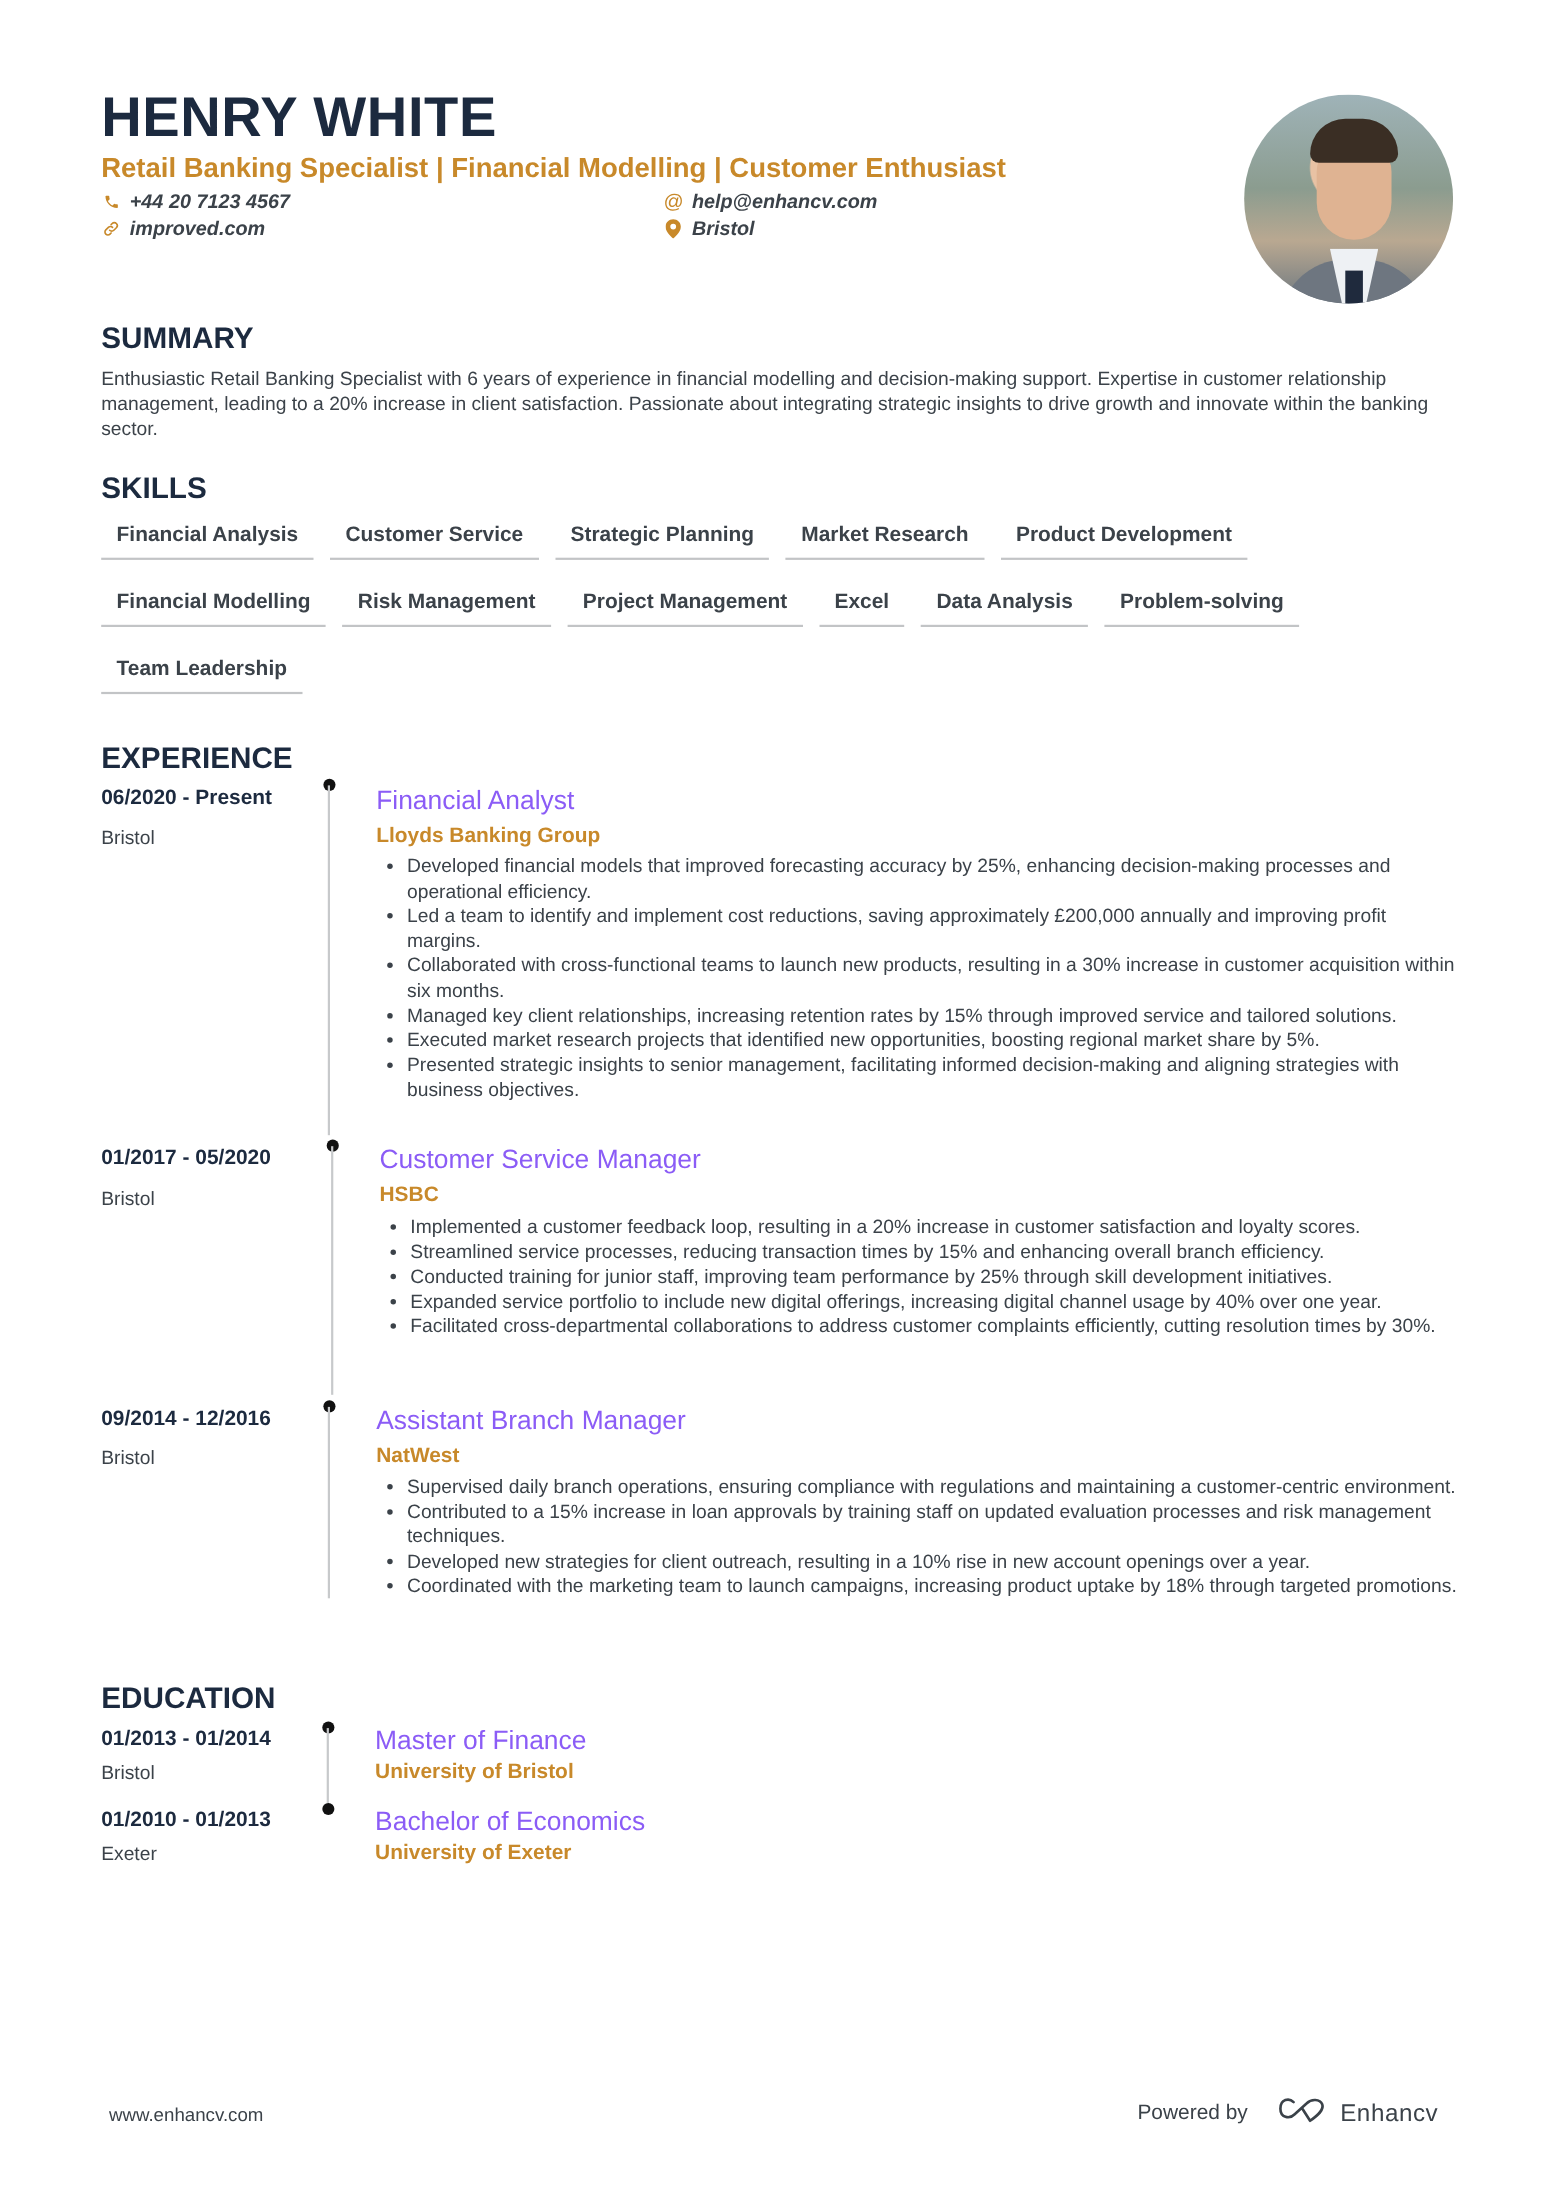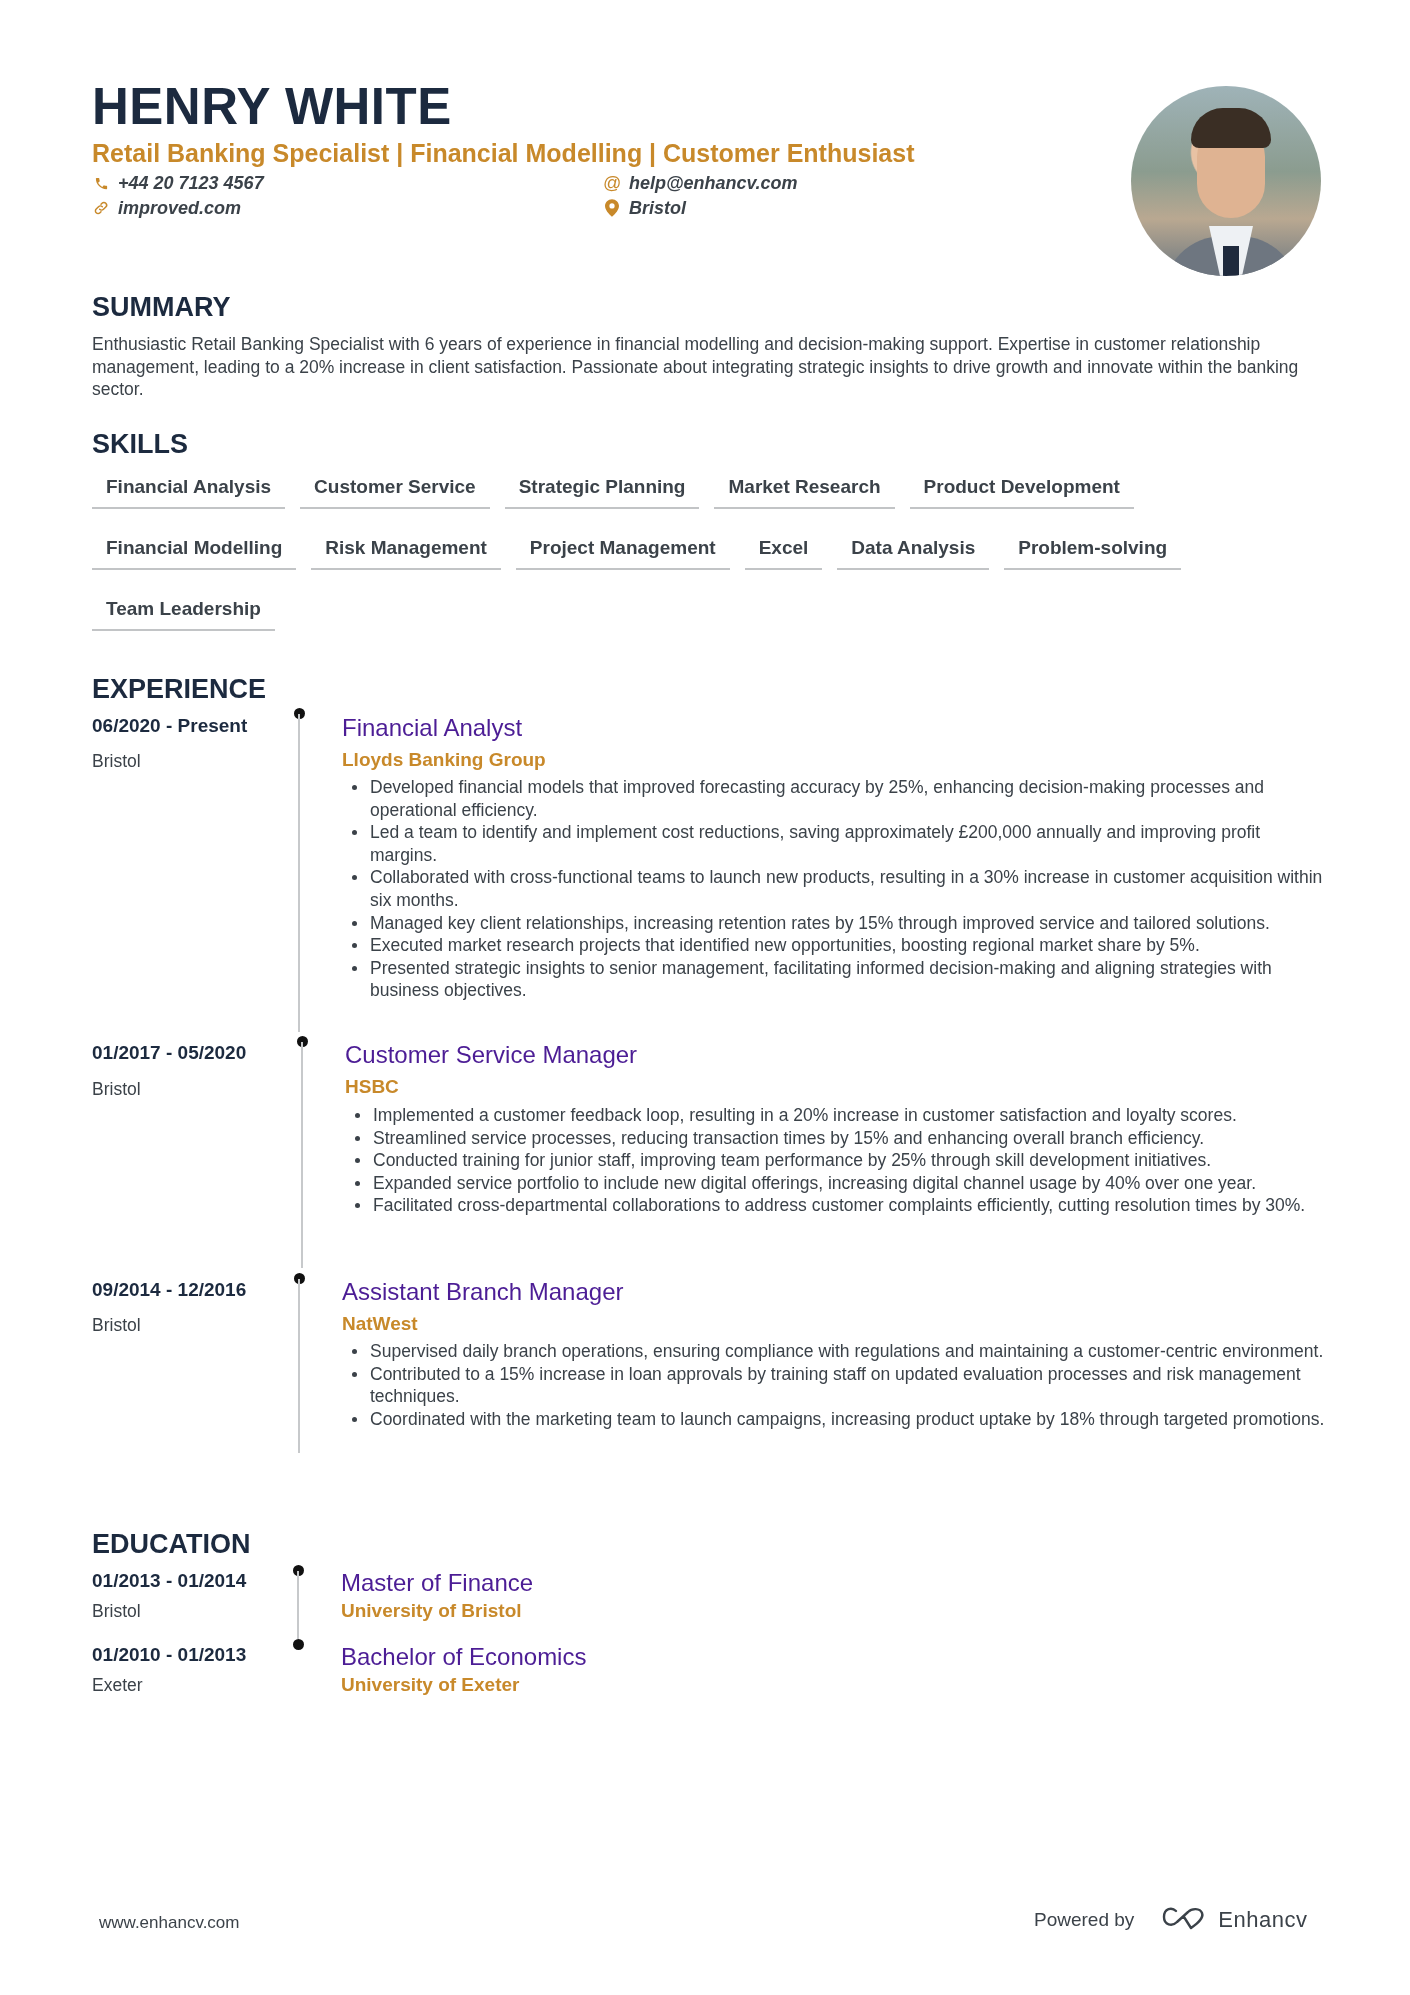--- a/index.html
+++ b/index.html
@@ -19,21 +19,21 @@
   .photo .shirt { position: absolute; left: 78px; top: 140px; width: 44px; height: 60px; background: #eef1f4; clip-path: polygon(0 0,100% 0,70% 100%,30% 100%); }
   .photo .tie { position: absolute; left: 92px; top: 160px; width: 16px; height: 40px; background: #1f2a3d; }
   .sec-h { left: 92px; font-size: 27px; font-weight: 700; color: #1c2a3f; line-height: 32px; }
   .summary { left: 92px; top: 333px; width: 1230px; font-size: 17.5px; line-height: 22.6px; color: #3b4249; }
   .skills { left: 92px; top: 470px; width: 1200px; display: flex; flex-wrap: wrap; column-gap: 15px; row-gap: 22px; }
   .skill { font-size: 19px; font-weight: 700; color: #3b4249; padding: 6px 14px 9px 14px; border-bottom: 2px solid #c2c4c6; line-height: 22px; white-space: nowrap; }
   .date { font-size: 19px; font-weight: 700; color: #1c2a3f; line-height: 24px; white-space: nowrap; }
   .loc { font-size: 17.5px; color: #3b4249; line-height: 22px; }
   .dot { width: 11px; height: 11px; border-radius: 50%; background: #111; }
   .vline { width: 2px; background: #c7c9cb; }
-  .role { font-size: 24px; color: #4c1d95; line-height: 28px; white-space: nowrap; }
+  .role { font-size: 24px; color: #8b5cf6; line-height: 28px; white-space: nowrap; }
   .company { font-size: 19px; font-weight: 700; color: #c8892a; line-height: 24px; white-space: nowrap; }
   .bullets { font-size: 17.5px; line-height: 22.6px; color: #3b4249; list-style: none; }
   .bullets li { position: relative; padding-left: 28px; }
   .bullets li::before { content: ""; position: absolute; left: 10px; top: 9px; width: 5px; height: 5px; border-radius: 50%; background: #3b4249; }
   .footer-l { left: 99px; top: 1913px; font-size: 17px; color: #3b4249; }
   .footer-r { left: 1034px; top: 1905px; display: flex; align-items: center; }
   .footer-r .pb { font-size: 19px; color: #3b4249; margin-right: 26px; }
   .footer-r .logo-text { font-size: 22px; color: #3b4249; margin-left: 10px; letter-spacing: 0.5px; }
 </style>
 </head>
@@ -132,20 +132,21 @@
 
 <div class="abs date" style="left:92px; top:1278px;">09/2014 - 12/2016</div>
 <div class="abs loc" style="left:92px; top:1314px;">Bristol</div>
 <div class="abs dot" style="left:294px; top:1273px;"></div>
 <div class="abs vline" style="left:298px; top:1279px; height:174px;"></div>
 <div class="abs role" style="left:342px; top:1278px;">Assistant Branch Manager</div>
 <div class="abs company" style="left:342px; top:1312px;">NatWest</div>
 <ul class="abs bullets" style="left:342px; top:1340px; width:990px;">
   <li>Supervised daily branch operations, ensuring compliance with regulations and maintaining a customer-centric environment.</li>
   <li>Contributed to a 15% increase in loan approvals by training staff on updated evaluation processes and risk management techniques.</li>
+  <li>Developed new strategies for client outreach, resulting in a 10% rise in new account openings over a year.</li>
   <li>Coordinated with the marketing team to launch campaigns, increasing product uptake by 18% through targeted promotions.</li>
 </ul>
 
 <div class="abs sec-h" style="top:1528px;">EDUCATION</div>
 
 <div class="abs date" style="left:92px; top:1569px;">01/2013 - 01/2014</div>
 <div class="abs loc" style="left:92px; top:1600px;">Bristol</div>
 <div class="abs dot" style="left:293px; top:1565px;"></div>
 <div class="abs vline" style="left:297px; top:1571px; height:68px;"></div>
 <div class="abs role" style="left:341px; top:1569px;">Master of Finance</div>

